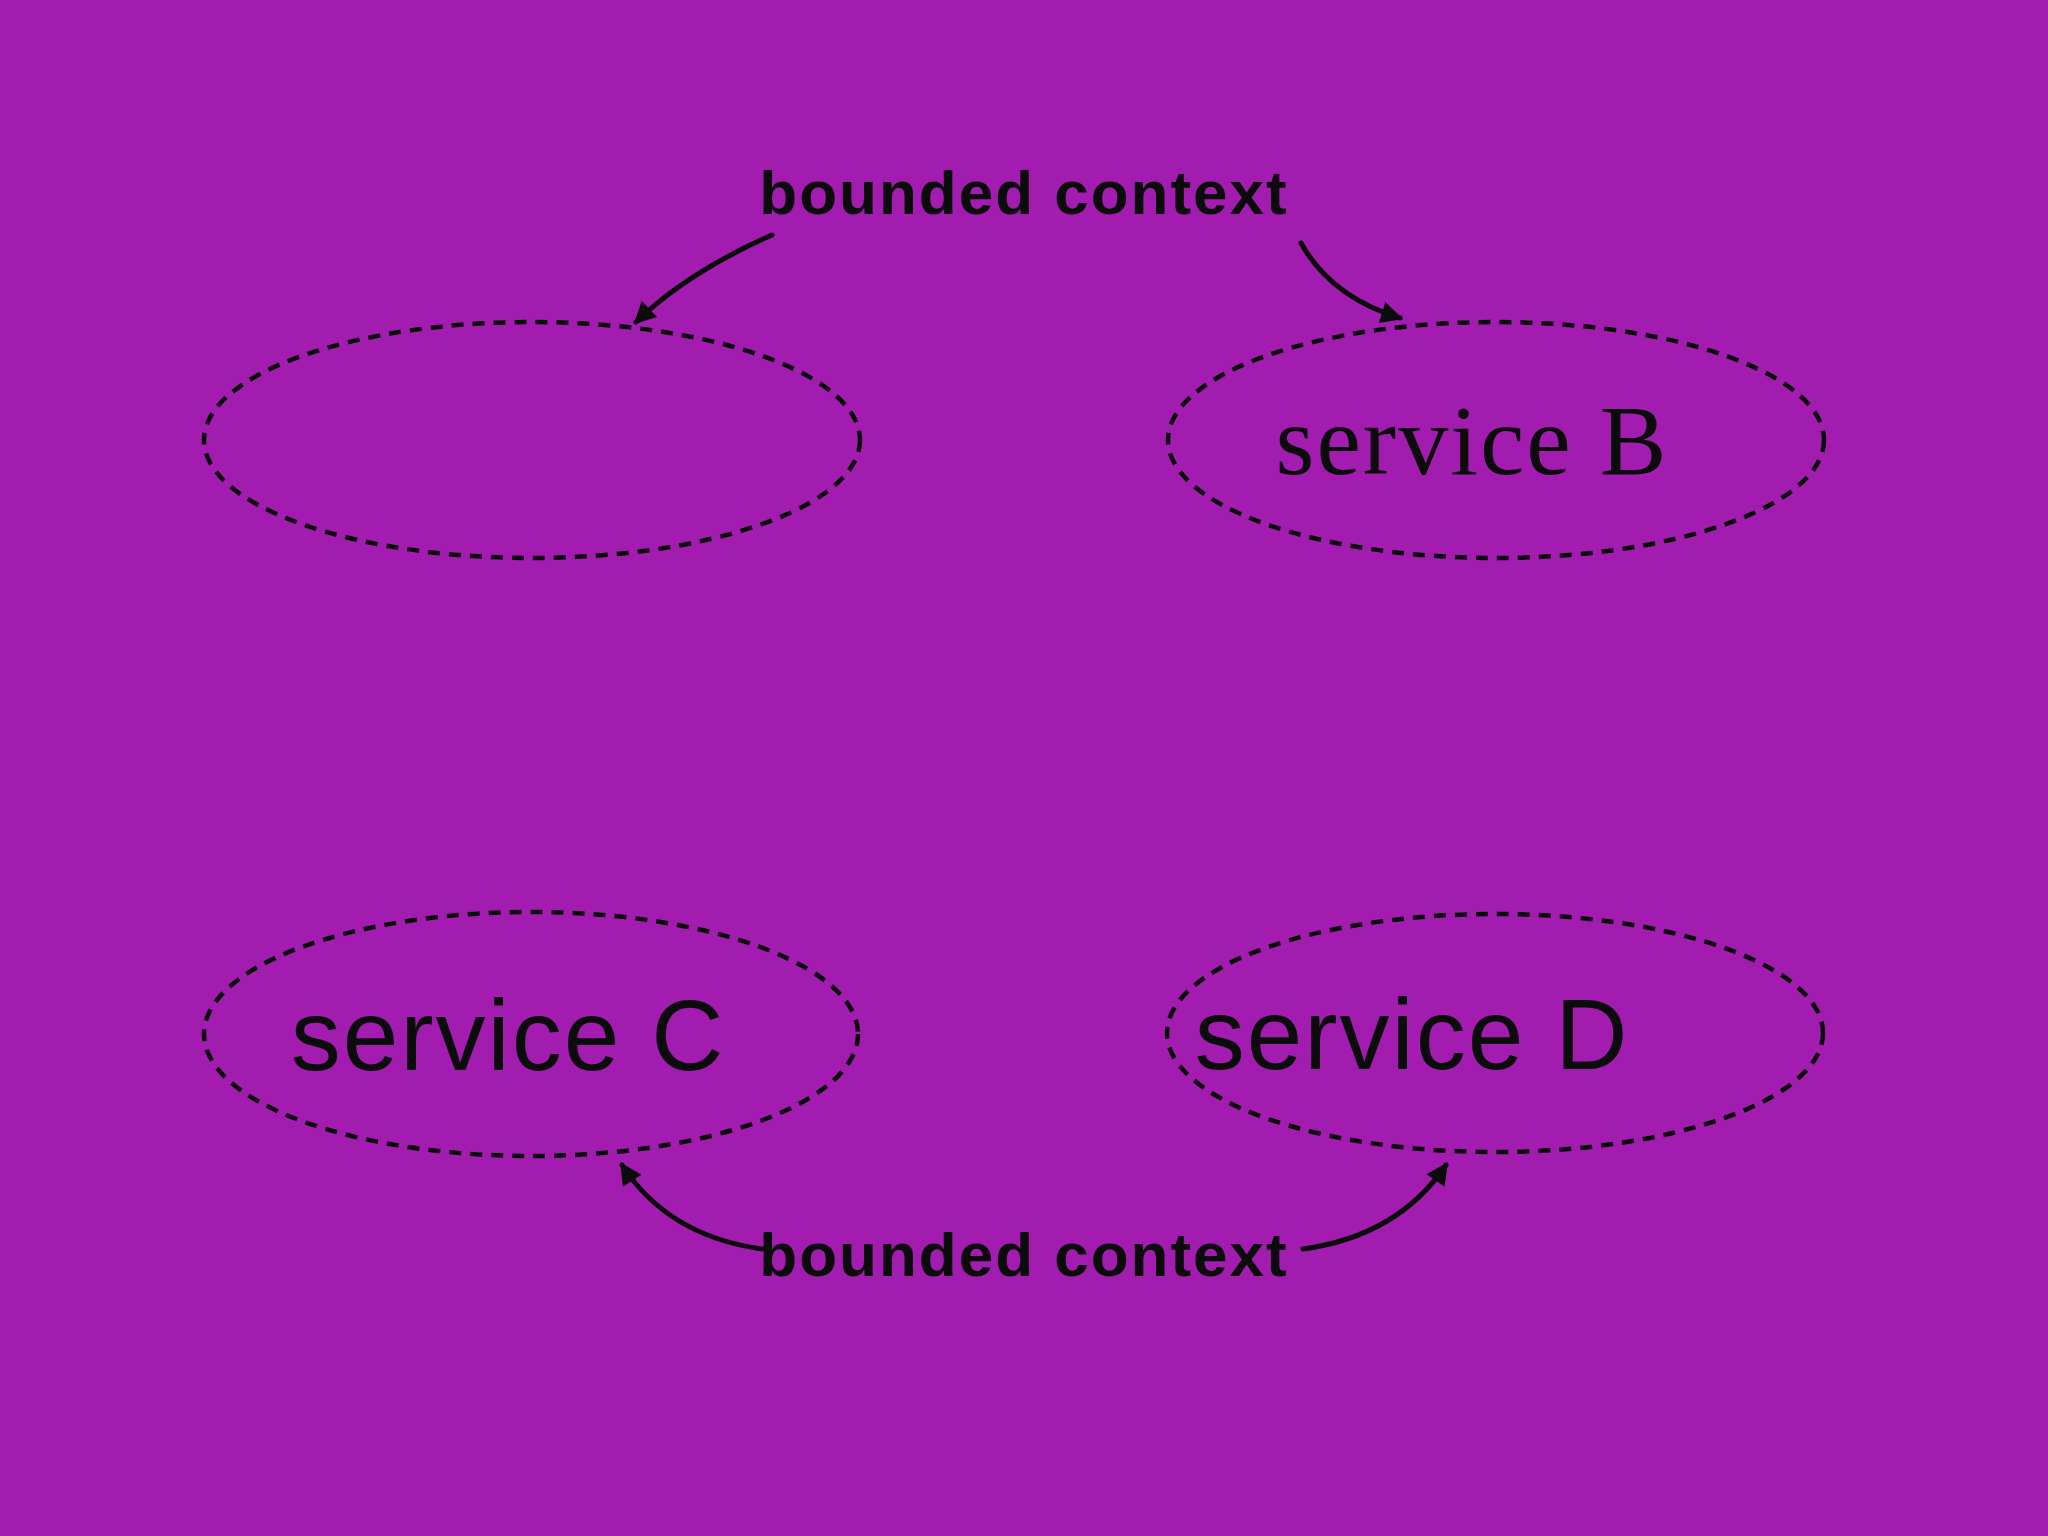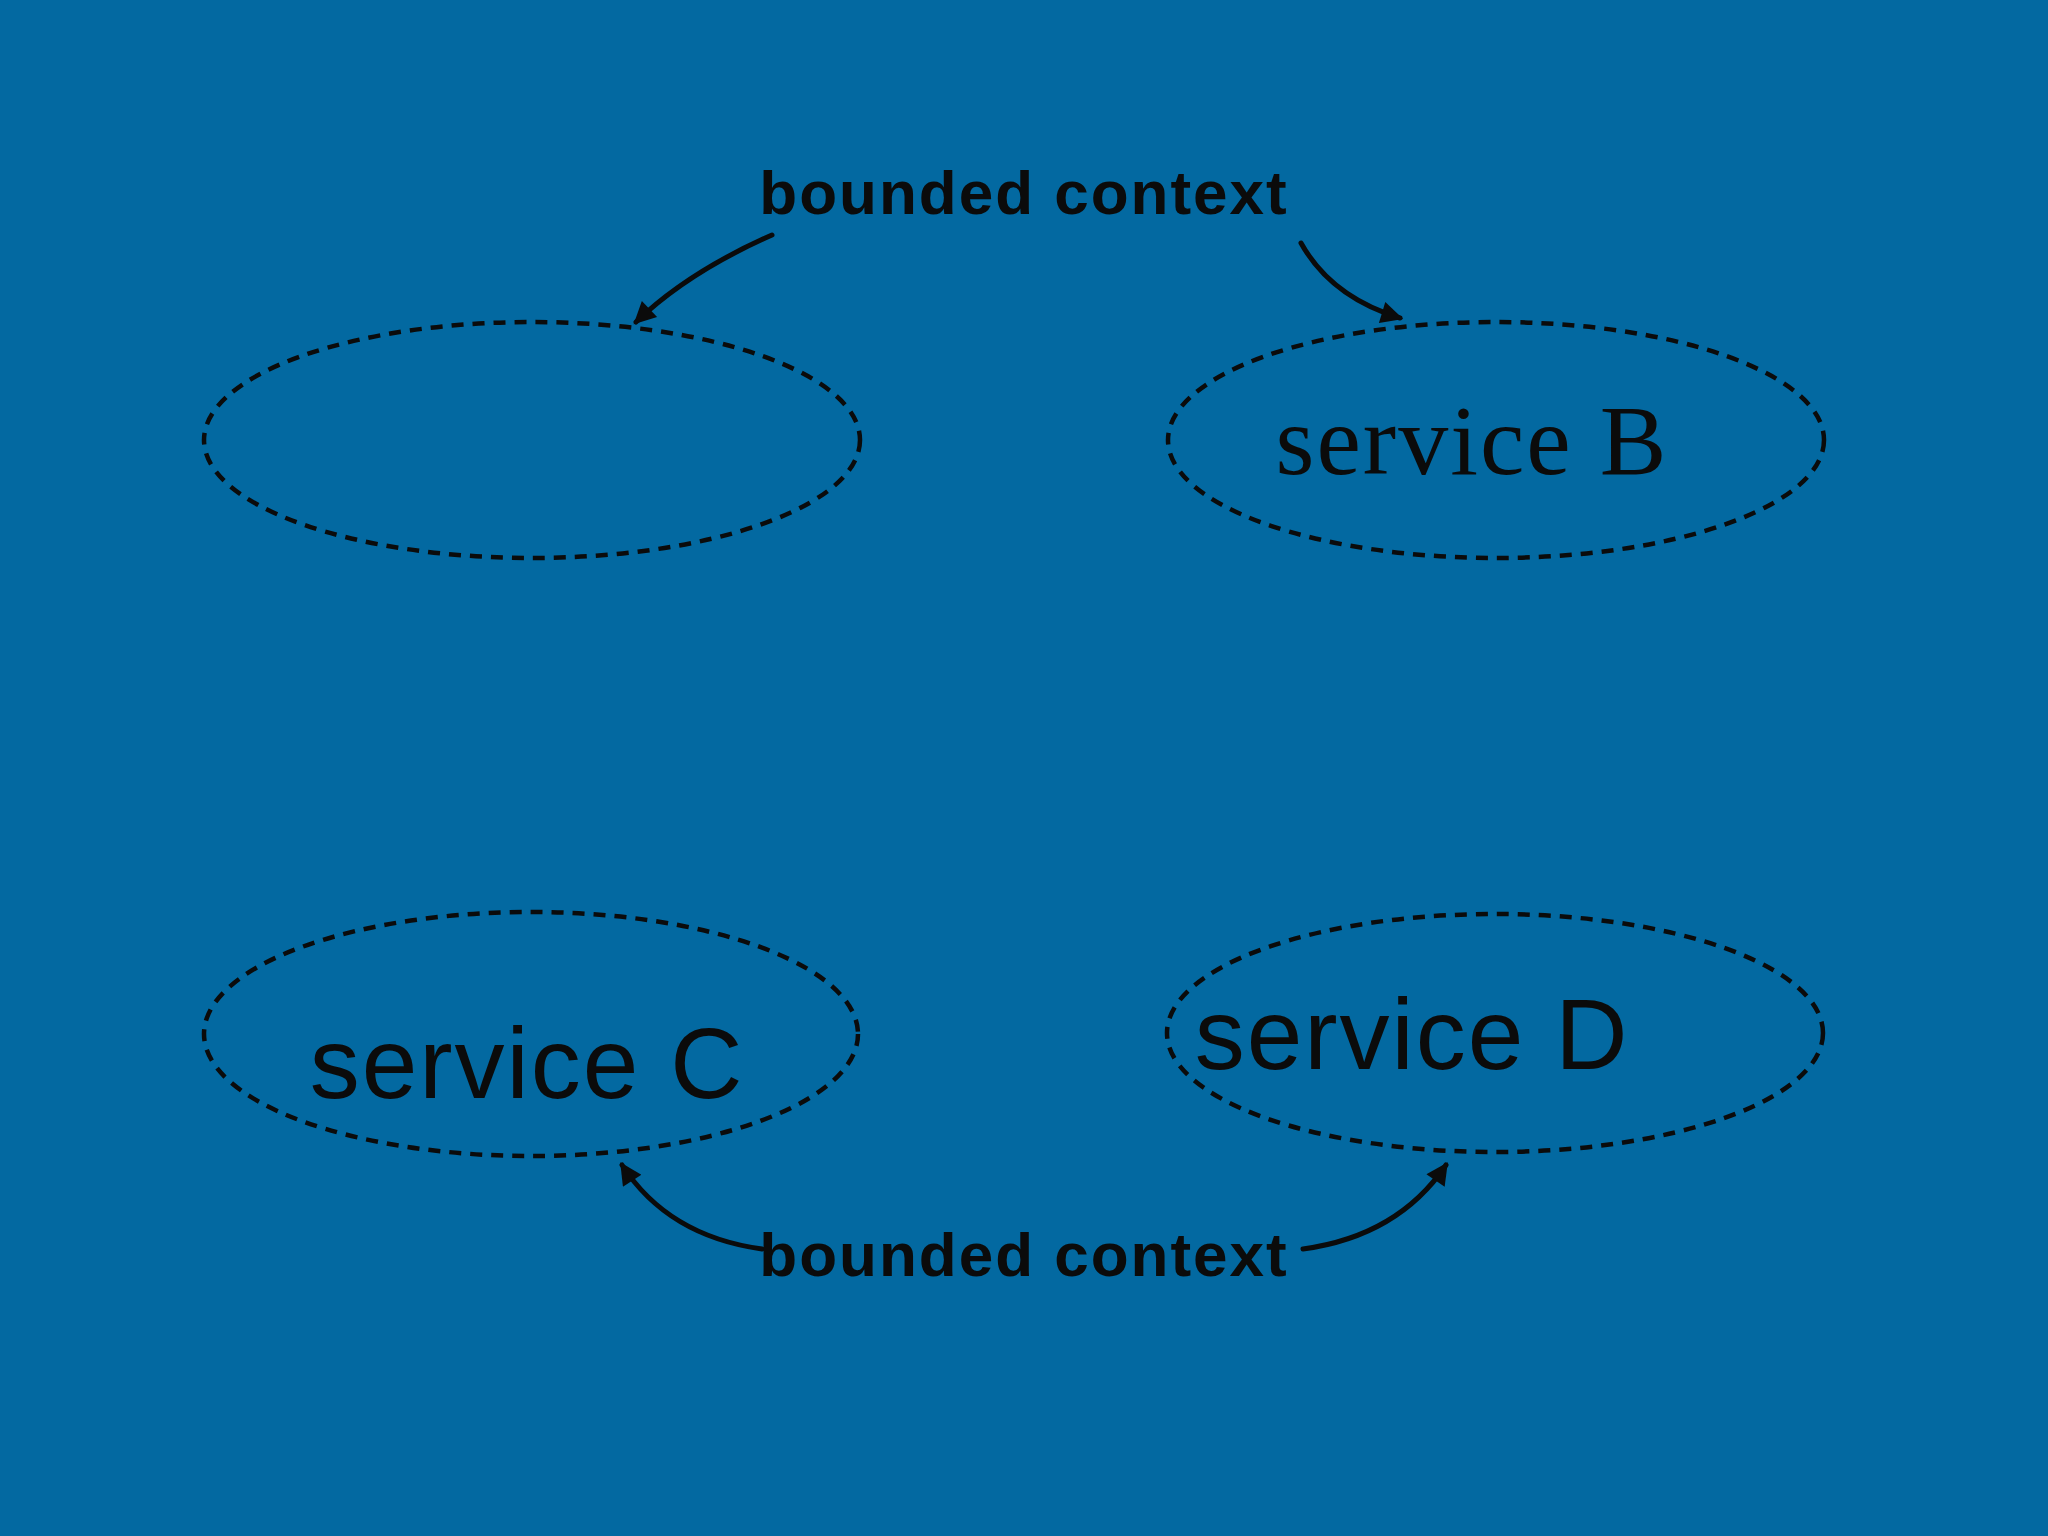--- a/index.html
+++ b/index.html
@@ -4,21 +4,21 @@
 <style>
   html, body {
     margin: 0;
     padding: 0;
     background: #ffffff;
   }
   .canvas {
     position: relative;
     width: 2048px;
     height: 1536px;
-    background: #0369a1;
+    background: #a21caf;
     overflow: hidden;
     font-family: "Liberation Sans", "DejaVu Sans", sans-serif;
   }
   .shape-layer {
     position: absolute;
     left: 0;
     top: 0;
     width: 2048px;
     height: 1536px;
   }
@@ -68,17 +68,17 @@
     <path d="M 1303 1249 Q 1398 1236 1446 1165" fill="none" stroke="#0b0b0b" stroke-width="5" stroke-linecap="round" marker-end="url(#arrowhead)"></path>
   </svg>
 
   <div class="context-label" style="left: 1024px; top: 162px;">bounded context</div>
 
   <div class="context-label" style="left: 1024px; top: 1224px;">bounded context</div>
 
 
   <div class="service-label" style="left: 1472px; top: 441px; font-family: Liberation Serif, serif;">service B</div>
 
-  <div class="service-label" style="left: 527px; top: 1035px; margin-top: 28px;">service C</div>
+  <div class="service-label" style="left: 508px; top: 1035px;">service C</div>
 
   <div class="service-label" style="left: 1412px; top: 1034px; text-align: right;">service D</div>
 
 </div>
 
 </body></html>

